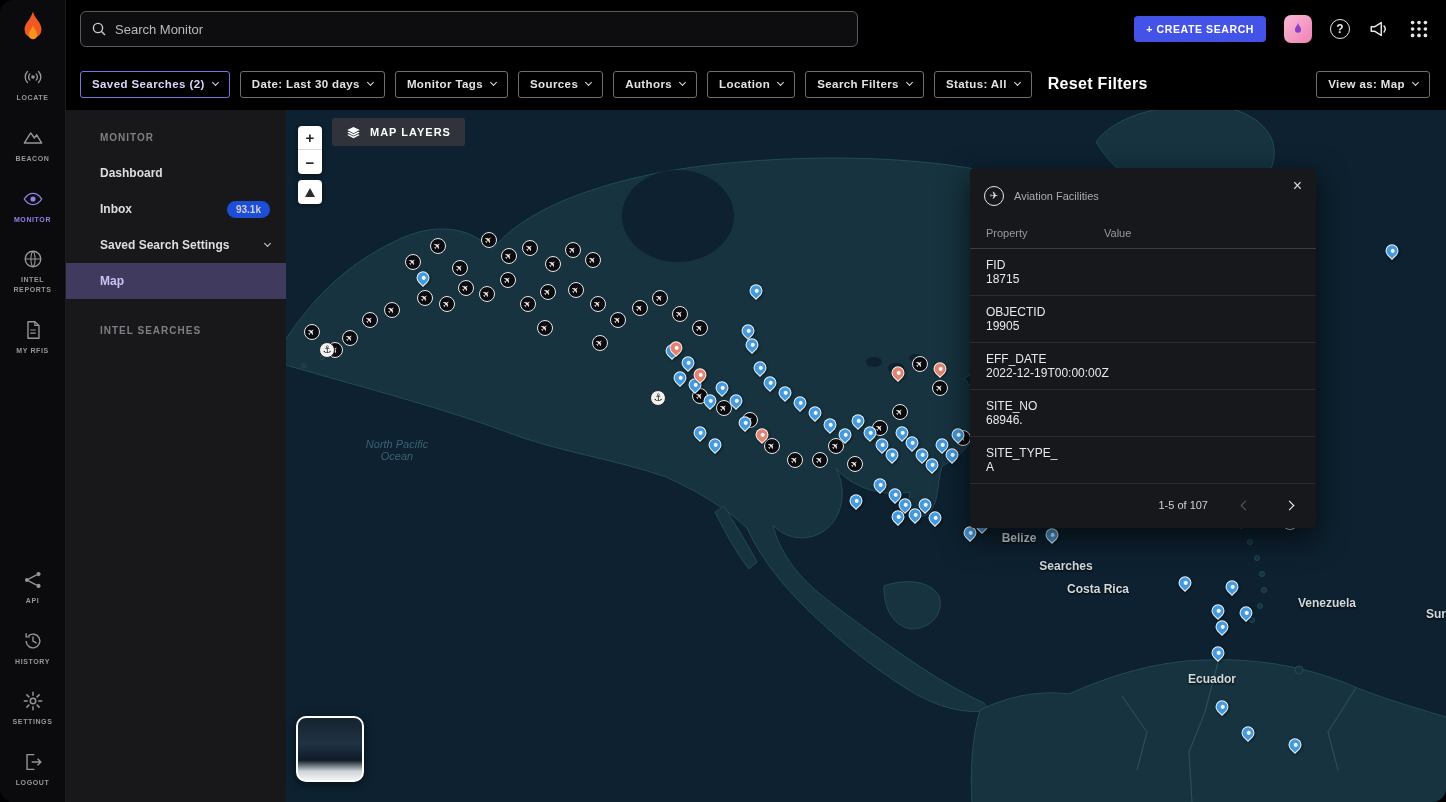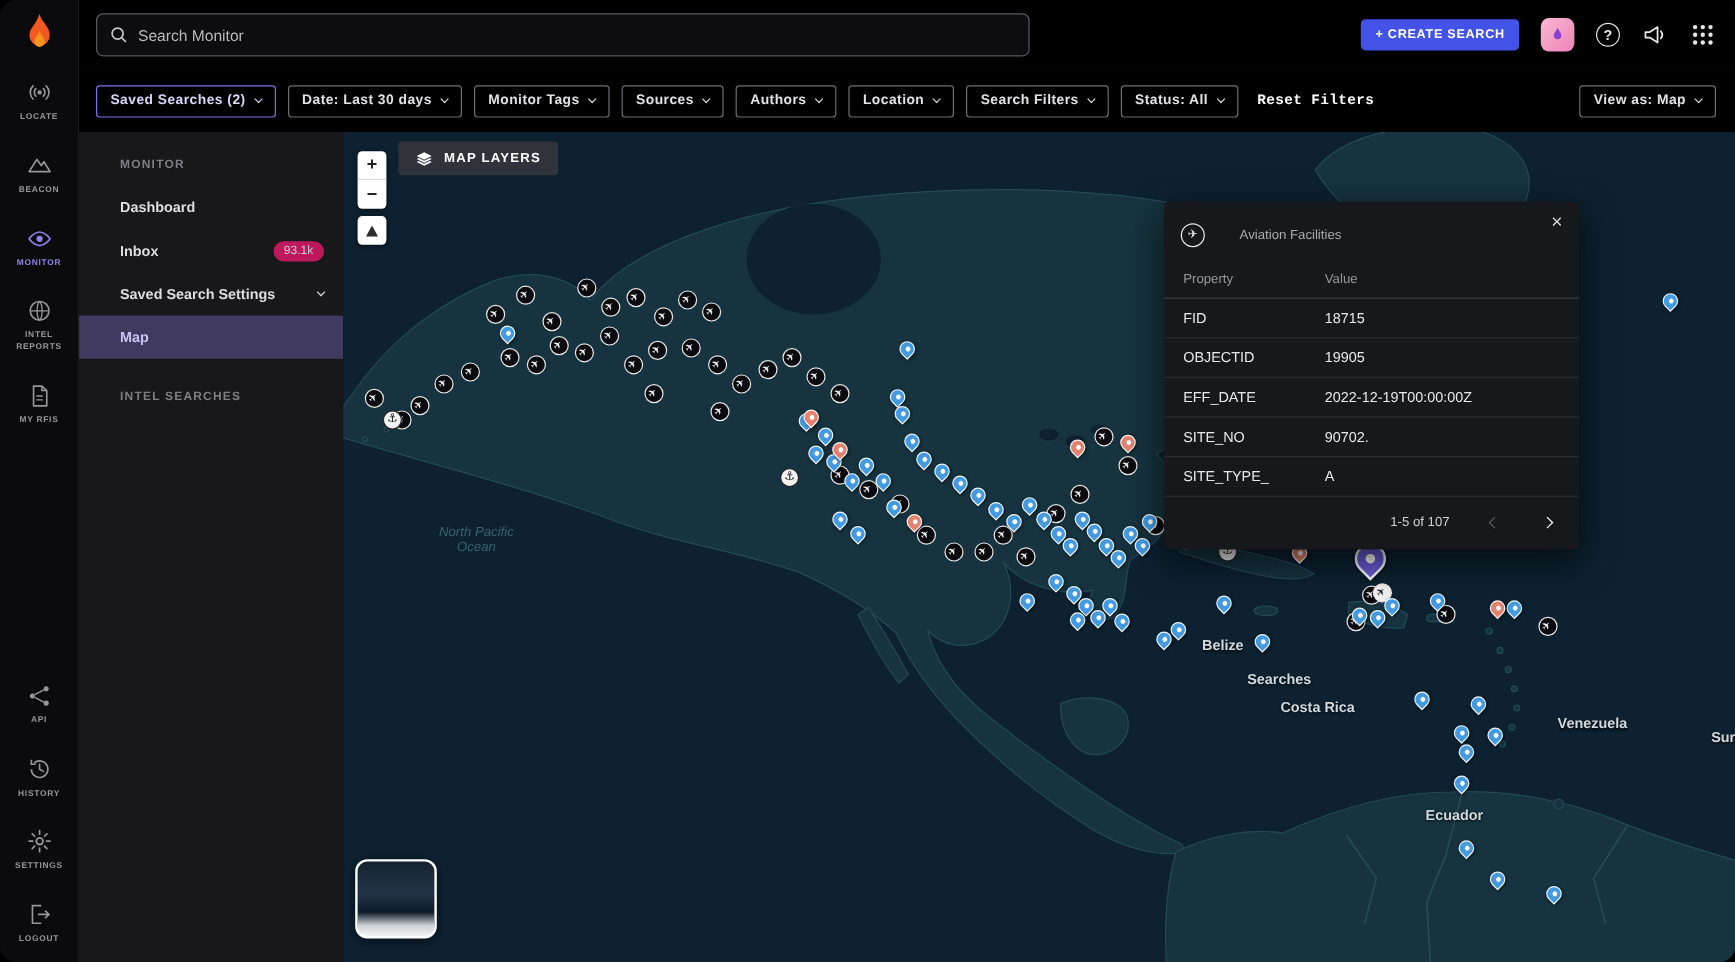--- a/index.html
+++ b/index.html
@@ -34,36 +34,36 @@
   .round-icon { width:20px; height:20px; border:1.6px solid #e6e6e8; border-radius:50%; color:#e6e6e8; display:flex; align-items:center; justify-content:center; cursor:pointer; }
   .round-icon.help::after { content:'?'; font-size:12px; font-weight:700; }
   .top-icon { width:22px; height:22px; color:#e6e6e8; cursor:pointer; }
   .top-icon svg { width:100%; height:100%; display:block; }
 
   
   .filterbar { height:52px; background:#000; display:flex; align-items:center; gap:10px; padding:0 16px 0 14px; flex:none; }
   .filter-left { display:flex; align-items:center; gap:10px; flex-wrap:nowrap; }
   .filter-btn { background:transparent; border:1px solid #6d6d72; border-radius:3px; height:27px; padding:0 11px; color:#e2e2e5; font-size:11.5px; font-weight:700; letter-spacing:.4px; display:inline-flex; align-items:center; cursor:pointer; font-family:inherit; white-space:nowrap; }
   .filter-btn.active { border-color:#7b71e3; color:#d9d6f8; }
-  .filter-link { background:none; border:none; color:#fff; font-size:12px; font-weight:700; letter-spacing:.3px; cursor:pointer; font-family:Liberation Mono, monospace; padding:0 6px; white-space:nowrap; }
+  .filter-link { background:none; border:none; color:#fff; font-size:16px; font-weight:700; letter-spacing:.3px; cursor:pointer; font-family:Liberation Sans, sans-serif; padding:0 6px; white-space:nowrap; }
   .caret { display:inline-block; width:5px; height:5px; border-right:1.6px solid currentColor; border-bottom:1.6px solid currentColor; transform:rotate(45deg); margin-left:8px; margin-top:-3px; }
   .caret.left { transform:rotate(135deg); margin:0; }
   .caret.right { transform:rotate(-45deg); margin:0; }
   .viewas { margin-left:auto; }
 
   
   .content { flex:1; display:flex; min-height:0; }
 
   
   .sidebar { width:220px; background:#18181b; flex:none; padding-top:14px; }
   .section-label { color:#7e7e84; font-size:10px; font-weight:700; letter-spacing:1px; padding:8px 0 12px 34px; }
   .section-label.saved { padding-top:26px; }
   .side-item { height:36px; display:flex; align-items:center; padding:0 16px 0 34px; color:#dededf; font-size:12px; font-weight:600; cursor:pointer; }
   .side-item.active { background:#3f3a5e; color:#c9c3f3; }
-  .badge { margin-left:auto; background:#be185d; color:#cfcfd2; font-size:10px; font-weight:400; border-radius:9px; padding:3px 9px; }
+  .badge { margin-left:auto; background:#1d4ed8; color:#cfcfd2; font-size:10px; font-weight:700; border-radius:9px; padding:3px 9px; }
   .side-caret { margin-left:auto; color:#cfcfd2; }
 
   
   .map { position:relative; flex:1; background:#0d2130; overflow:hidden; }
   .land { position:absolute; inset:0; width:100%; height:100%; }
   .landmass { fill:#16333f; stroke:#234a59; stroke-width:1; }
   .sea { fill:#0d2130; stroke:none; }
   .border-line { stroke:#2c5264; stroke-width:1.2; fill:none; opacity:.85; }
   .abs-fill { position:absolute; inset:0; }
 
@@ -97,23 +97,23 @@
 
   .minimap { position:absolute; left:10px; bottom:20px; width:68px; height:66px; border:2px solid #fff; border-radius:10px; background:linear-gradient(180deg,#16222f 0%,#203344 42%,#0e1b28 68%,#cfd4d8 86%,#f2f3f4 100%); box-shadow:0 2px 8px rgba(0,0,0,.55); z-index:20; cursor:pointer; }
 
   
   .popup { position:absolute; left:684px; top:58px; width:346px; background:#17181b; border-radius:4px; box-shadow:0 10px 30px rgba(0,0,0,.65); z-index:30; }
   .popup-close { position:absolute; top:10px; right:14px; color:#d8d8da; font-size:16px; cursor:pointer; line-height:1; }
   .popup-close::after { content:'×'; }
   .popup-head { display:flex; align-items:center; gap:10px; padding:18px 14px 12px; }
   .popup-icon { width:20px; height:20px; border:1.5px solid #e8e8e8; border-radius:50%; color:#e8e8e8; display:flex; align-items:center; justify-content:center; flex:none; }
   .popup-icon i { font-style:normal; font-size:10px; line-height:1; font-family:"DejaVu Sans",sans-serif; }
-  .popup-title { color:#a9abaf; font-size:11px;margin-left:19px; }
+  .popup-title { color:#a9abaf; font-size:11px; }
   .prop-head { display:flex; padding:9px 16px; color:#97999d; font-size:11px; border-bottom:1px solid #3a3c41; }
-  .prop-row { display:flex; padding:9px 16px; color:#e8e9eb; font-size:12px; border-bottom:1px solid #2a2c30; }
+  .prop-row { display:flex; padding:9px 16px; color:#e8e9eb; font-size:12px; border-bottom:1px solid #2a2c30;flex-direction:column; }
   .prop-k { width:118px; flex:none; }
   .prop-v { flex:1; }
   .popup-foot { display:flex; align-items:center; justify-content:flex-end; gap:30px; padding:14px 20px 16px; }
   .page-info { color:#d0d1d4; font-size:11px; }
   .pg { display:flex; align-items:center; justify-content:center; width:14px; height:14px; cursor:pointer; }
   .pg .caret { width:7px; height:7px; }
   .pg-prev { color:#5a5c61; }
   .pg-next { color:#fff; }
 </style>
 </head>
@@ -779,21 +779,21 @@
               <div class="prop-row">
                 <span class="prop-k">OBJECTID</span>
                 <span class="prop-v">19905</span>
               </div>
               <div class="prop-row">
                 <span class="prop-k">EFF_DATE</span>
                 <span class="prop-v">2022-12-19T00:00:00Z</span>
               </div>
               <div class="prop-row">
                 <span class="prop-k">SITE_NO</span>
-                <span class="prop-v">90702.</span>
+                <span class="prop-v">68946.</span>
               </div>
               <div class="prop-row">
                 <span class="prop-k">SITE_TYPE_</span>
                 <span class="prop-v">A</span>
               </div>
             </div>
           <div class="popup-foot">
             <span class="page-info">1-5 of 107</span>
             <span class="pg pg-prev">
                 <span class="caret left"></span>

